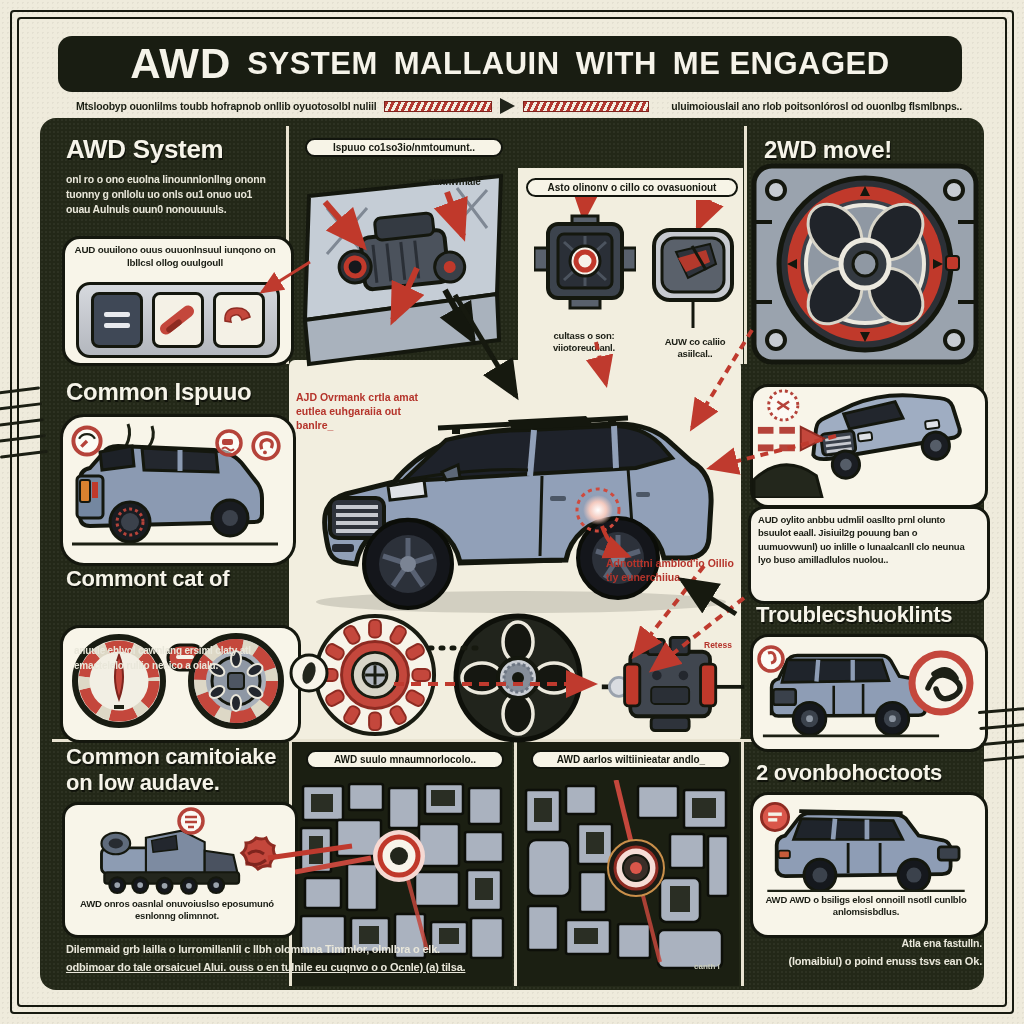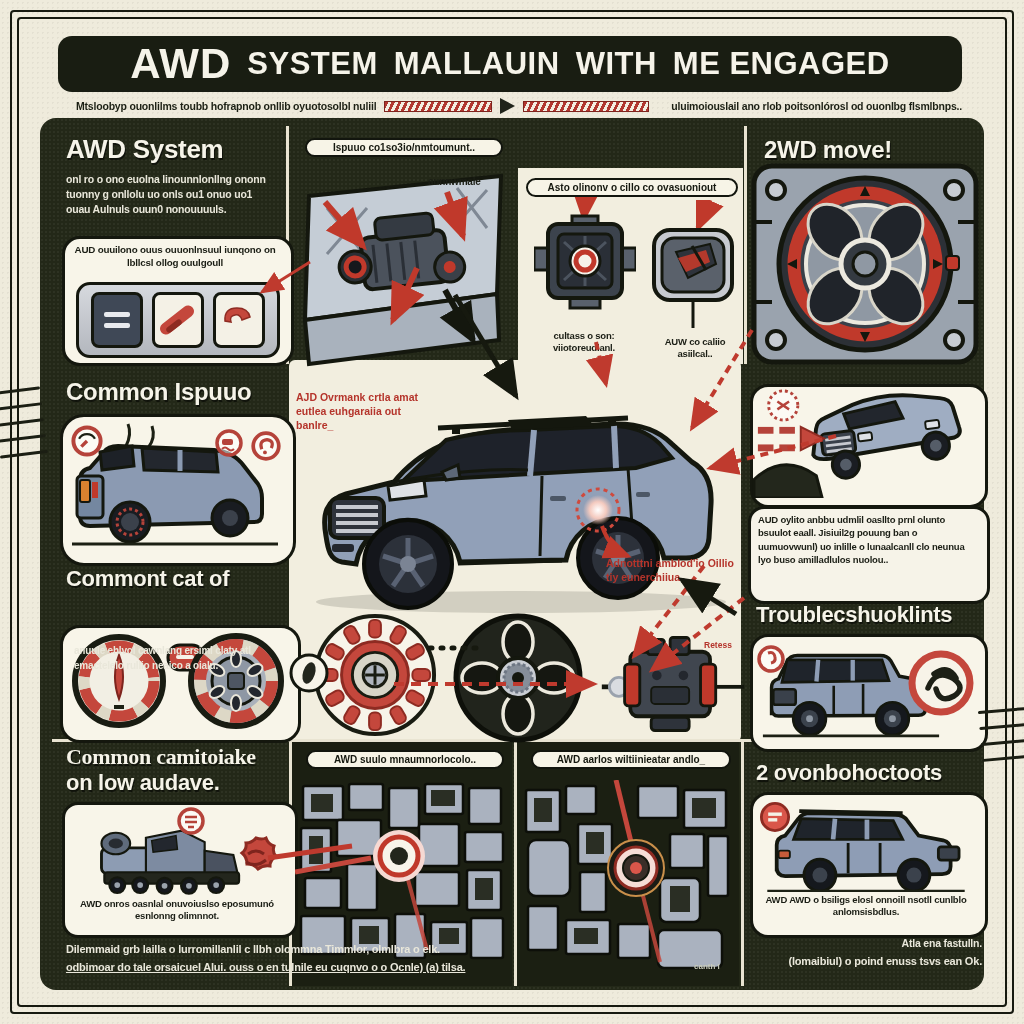--- a/index.html
+++ b/index.html
@@ -241,21 +241,21 @@
     <circle cx="172" cy="52" r="24" fill="#8e97a4" stroke="#14170e" stroke-width="3"></circle>
     <ellipse cx="172" cy="30" rx="5" ry="8" fill="#23272e" stroke="#e9e6da" stroke-width="2"></ellipse>
     <ellipse cx="191" cy="41" rx="5" ry="8" transform="rotate(60 191 41)" fill="#23272e" stroke="#e9e6da" stroke-width="2"></ellipse>
     <ellipse cx="191" cy="63" rx="5" ry="8" transform="rotate(120 191 63)" fill="#23272e" stroke="#e9e6da" stroke-width="2"></ellipse>
     <ellipse cx="172" cy="74" rx="5" ry="8" fill="#23272e" stroke="#e9e6da" stroke-width="2"></ellipse>
     <ellipse cx="153" cy="63" rx="5" ry="8" transform="rotate(60 153 63)" fill="#23272e" stroke="#e9e6da" stroke-width="2"></ellipse>
     <ellipse cx="153" cy="41" rx="5" ry="8" transform="rotate(120 153 41)" fill="#23272e" stroke="#e9e6da" stroke-width="2"></ellipse>
     <rect x="164" y="44" width="16" height="16" rx="3" fill="#4e5662" stroke="#14170e" stroke-width="2"></rect>
   </svg>
 
-  <div class="abs hW" style="left:66px;top:744px;font-size:22px;font-family:Liberation Serif, serif;">Common camitoiake</div>
+  <div class="abs hW" style="left:66px;top:744px;font-size:22px;">Common camitoiake</div>
   <div class="abs hW" style="left:66px;top:770px;font-size:22px;">on low audave.</div>
 
   <div class="abs panelW" style="left:62px;top:802px;width:230px;height:130px;border-radius:16px;"></div>
   <svg class="abs" style="left:66px;top:812px;z-index:5;" width="210" height="86" viewBox="0 0 210 120">
     <rect x="8" y="50" width="72" height="36" rx="8" fill="#8d9cb3" stroke="#14170e" stroke-width="4"></rect>
     <ellipse cx="28" cy="44" rx="20" ry="15" fill="#5f6b7c" stroke="#14170e" stroke-width="3"></ellipse>
     <ellipse cx="28" cy="44" rx="10" ry="7" fill="#272b31"></ellipse>
     <path d="M70,36 L120,26 L152,42 L152,86 L70,88 Z" fill="#7d8ba1" stroke="#14170e" stroke-width="3"></path>
     <polygon points="78,40 112,33 114,52 80,56" fill="#23272e" stroke="#14170e" stroke-width="2"></polygon>
     <path d="M152,54 L192,60 L198,86 L152,88 Z" fill="#4a5260" stroke="#14170e" stroke-width="3"></path>

